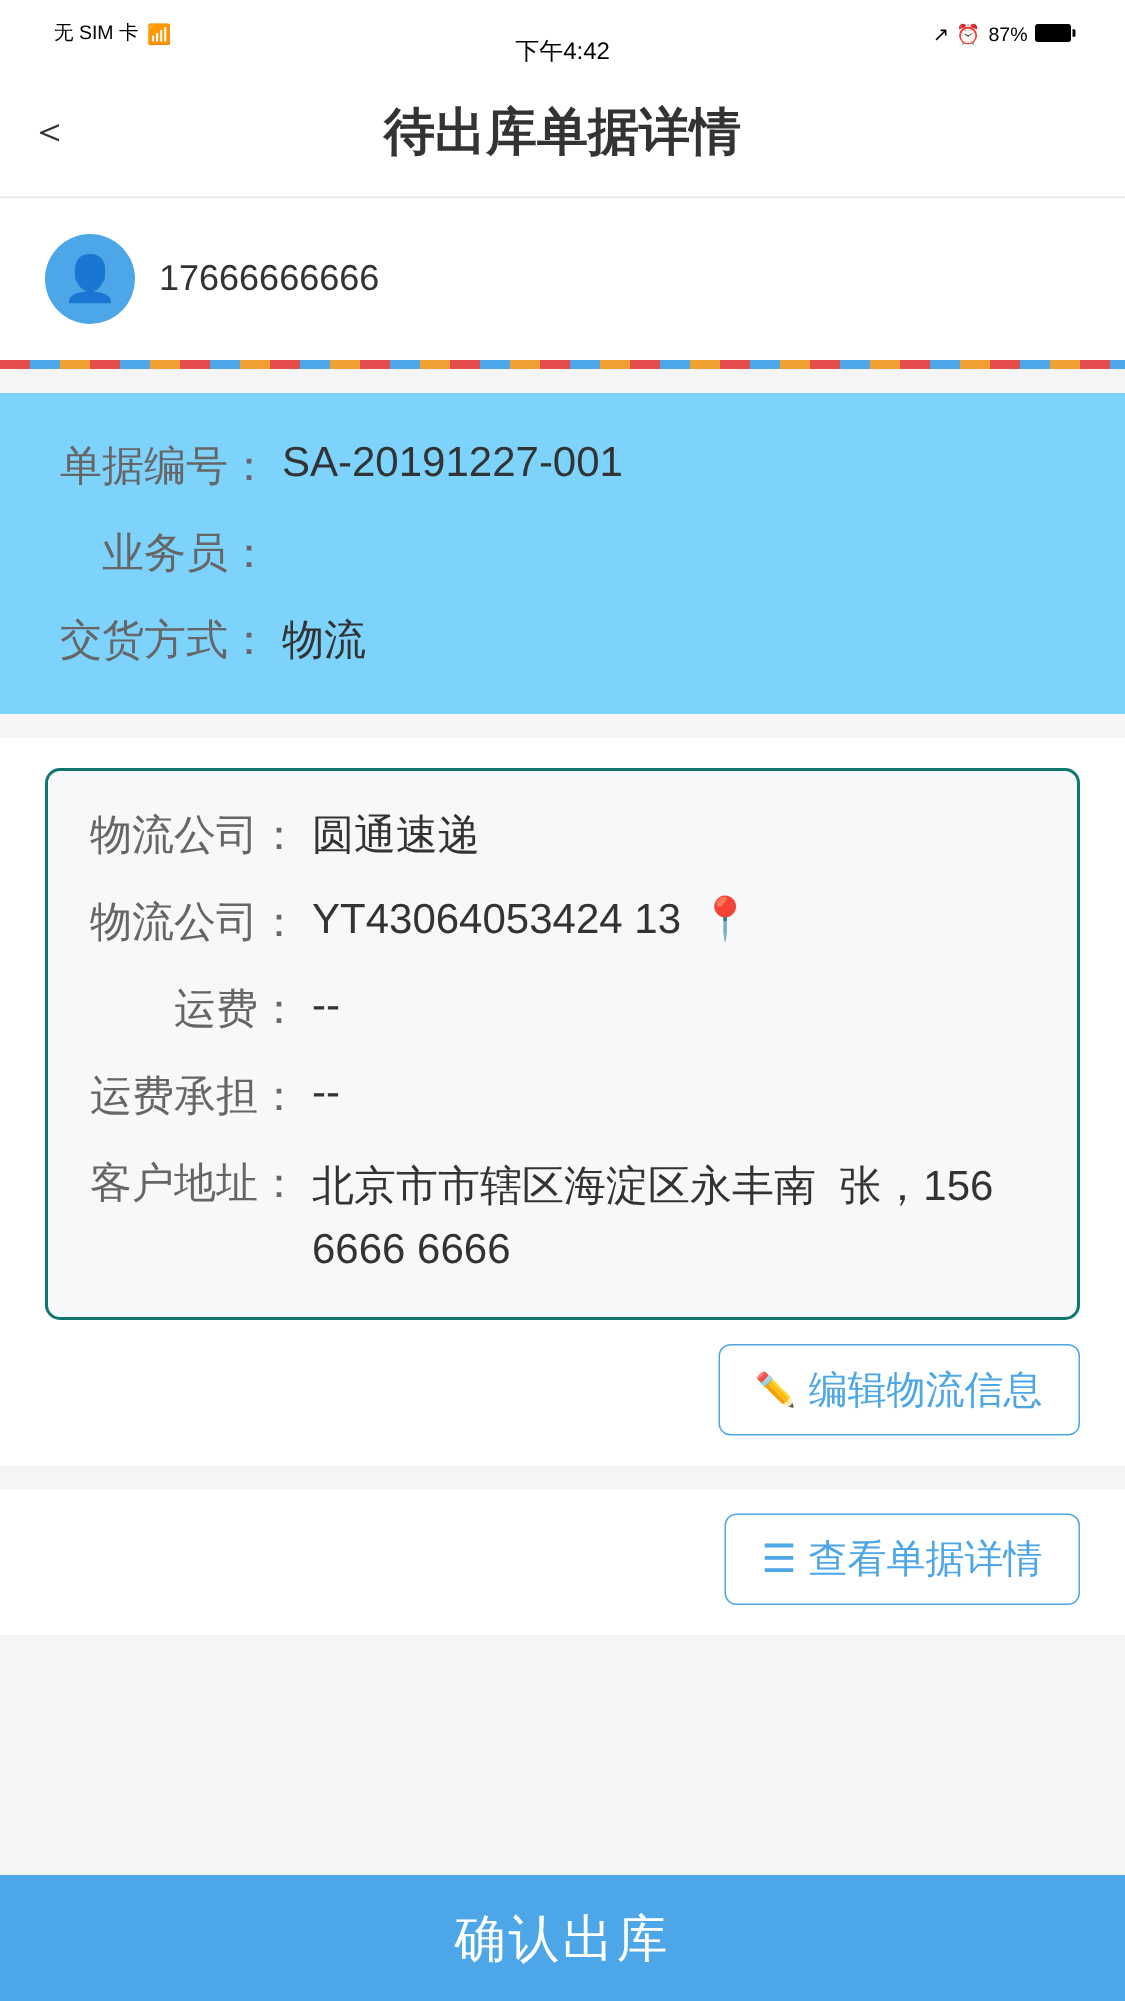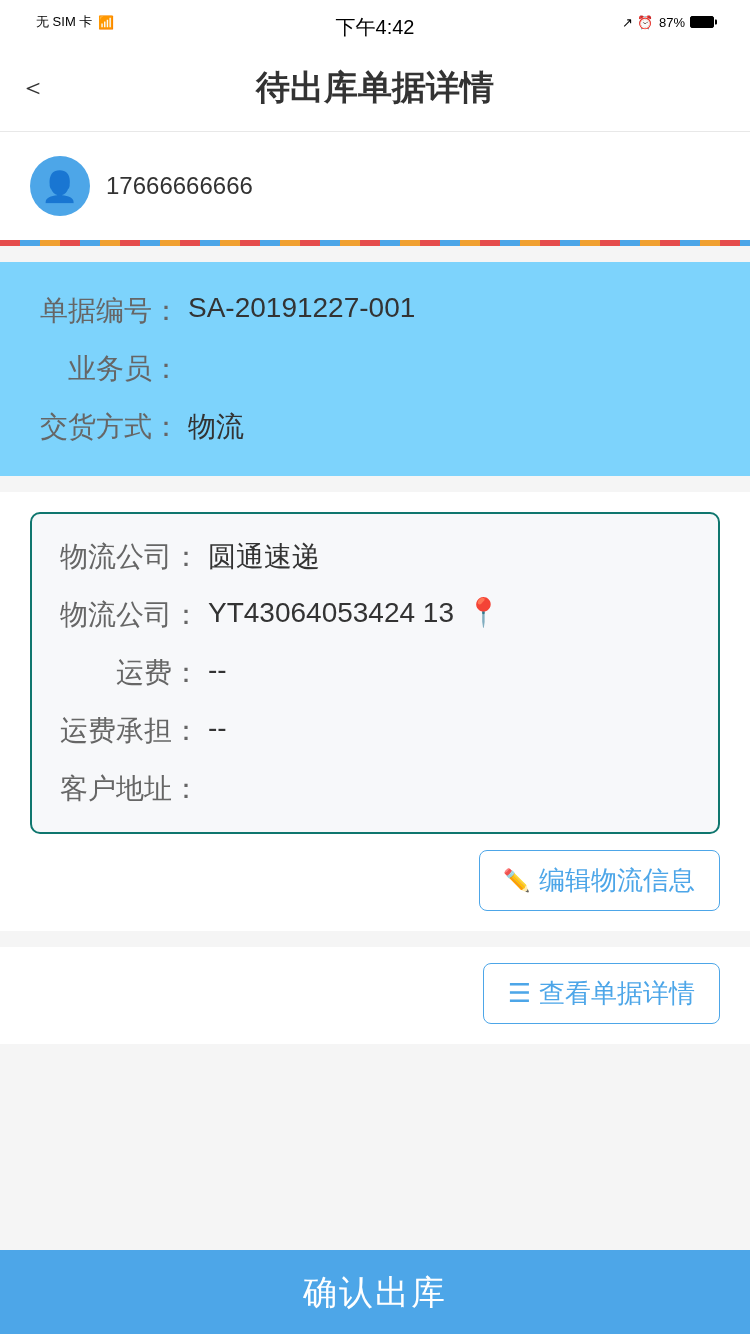--- a/index.html
+++ b/index.html
@@ -25,26 +25,26 @@
       font-size: 14px;
       color: #000;
     }
     .status-bar-left {
       display: flex;
       align-items: center;
       gap: 6px;
       font-size: 13px;
     }
     .status-bar-center {
-      font-size: 20px;
+      font-size: 16px;
       font-weight: 500;
       position: absolute;
       left: 50%;
       transform: translateX(-50%);
-      top: 14px;
+      top: 24px;
     }
     .status-bar-right {
       display: flex;
       align-items: center;
       gap: 5px;
       font-size: 13px;
     }
     .battery-icon {
       display: inline-block;
       width: 24px;
@@ -326,20 +326,21 @@
       <div class="info-row">
         <span class="info-label">运费：</span>
         <span class="info-value">--</span>
       </div>
       <div class="info-row">
         <span class="info-label">运费承担：</span>
         <span class="info-value">--</span>
       </div>
       <div class="info-row">
         <span class="info-label">客户地址：</span>
+        <span class="info-value" style="white-space: pre-wrap; line-height: 1.5;">北京市市辖区海淀区永丰南  张，156 6666 6666</span>
       </div>
     </div>
 
     <div class="edit-button-row">
       <button class="edit-button">
         <span class="edit-icon">✏️</span>
         <span>编辑物流信息</span>
       </button>
     </div>
   </div>

